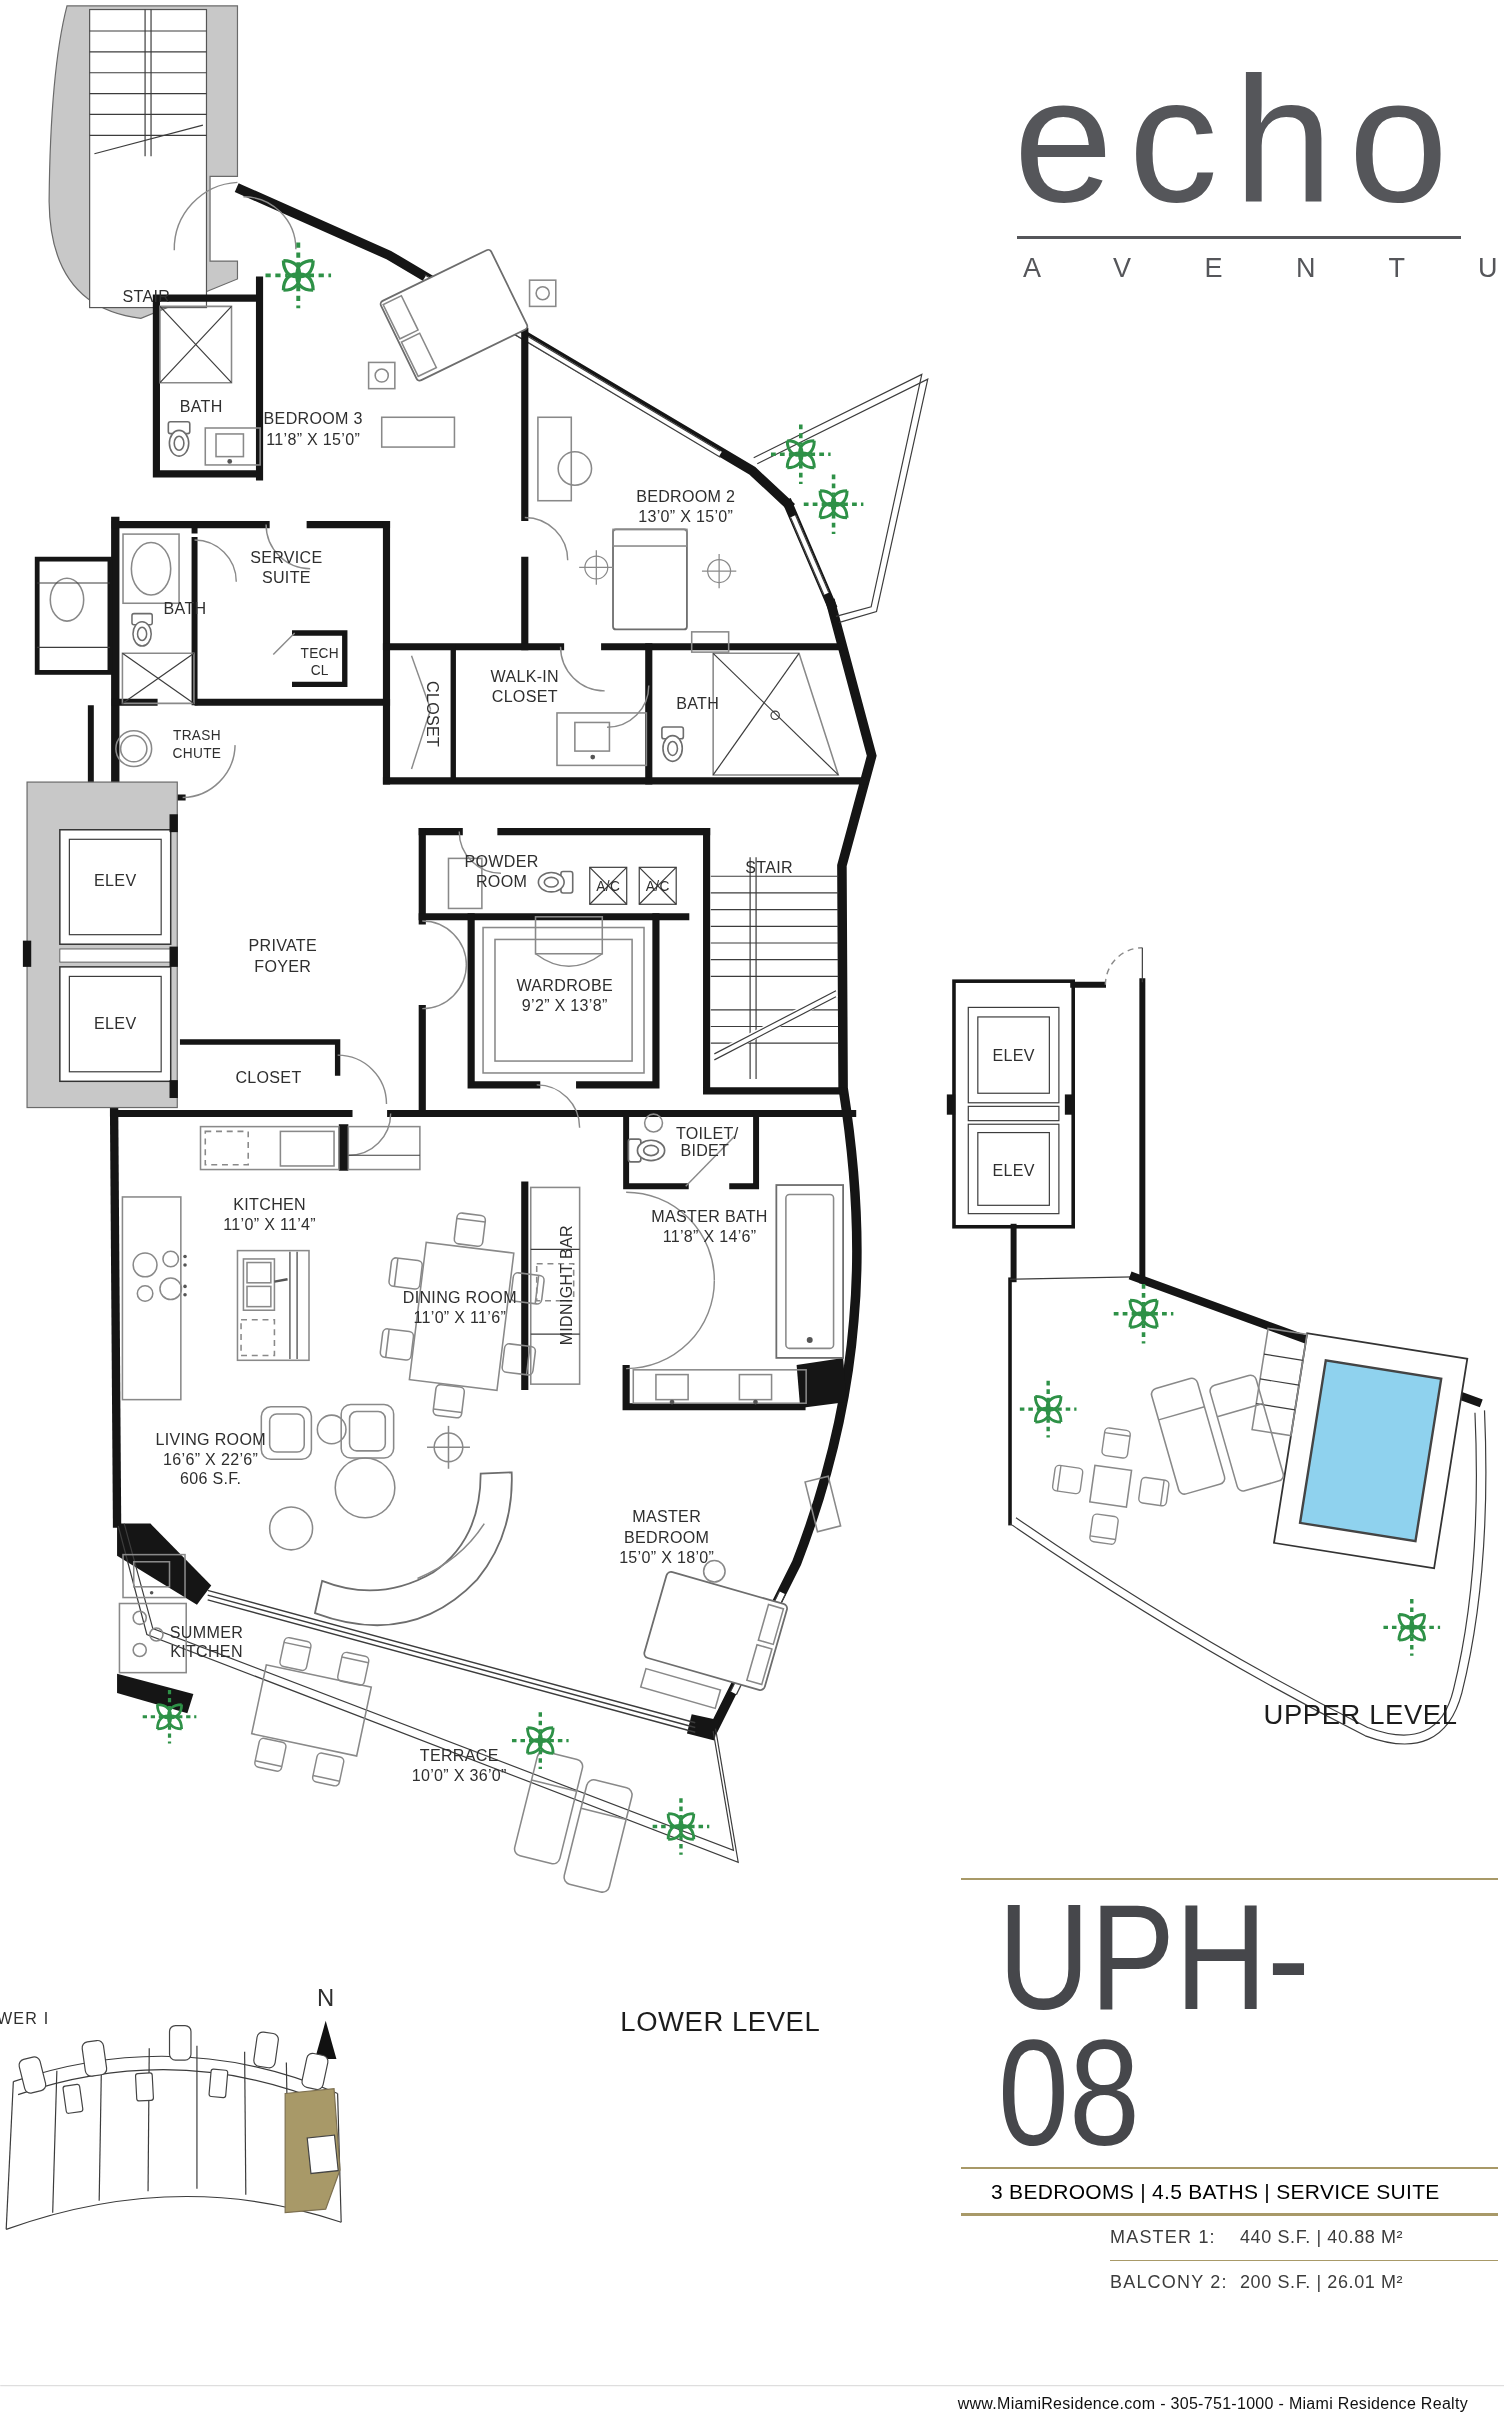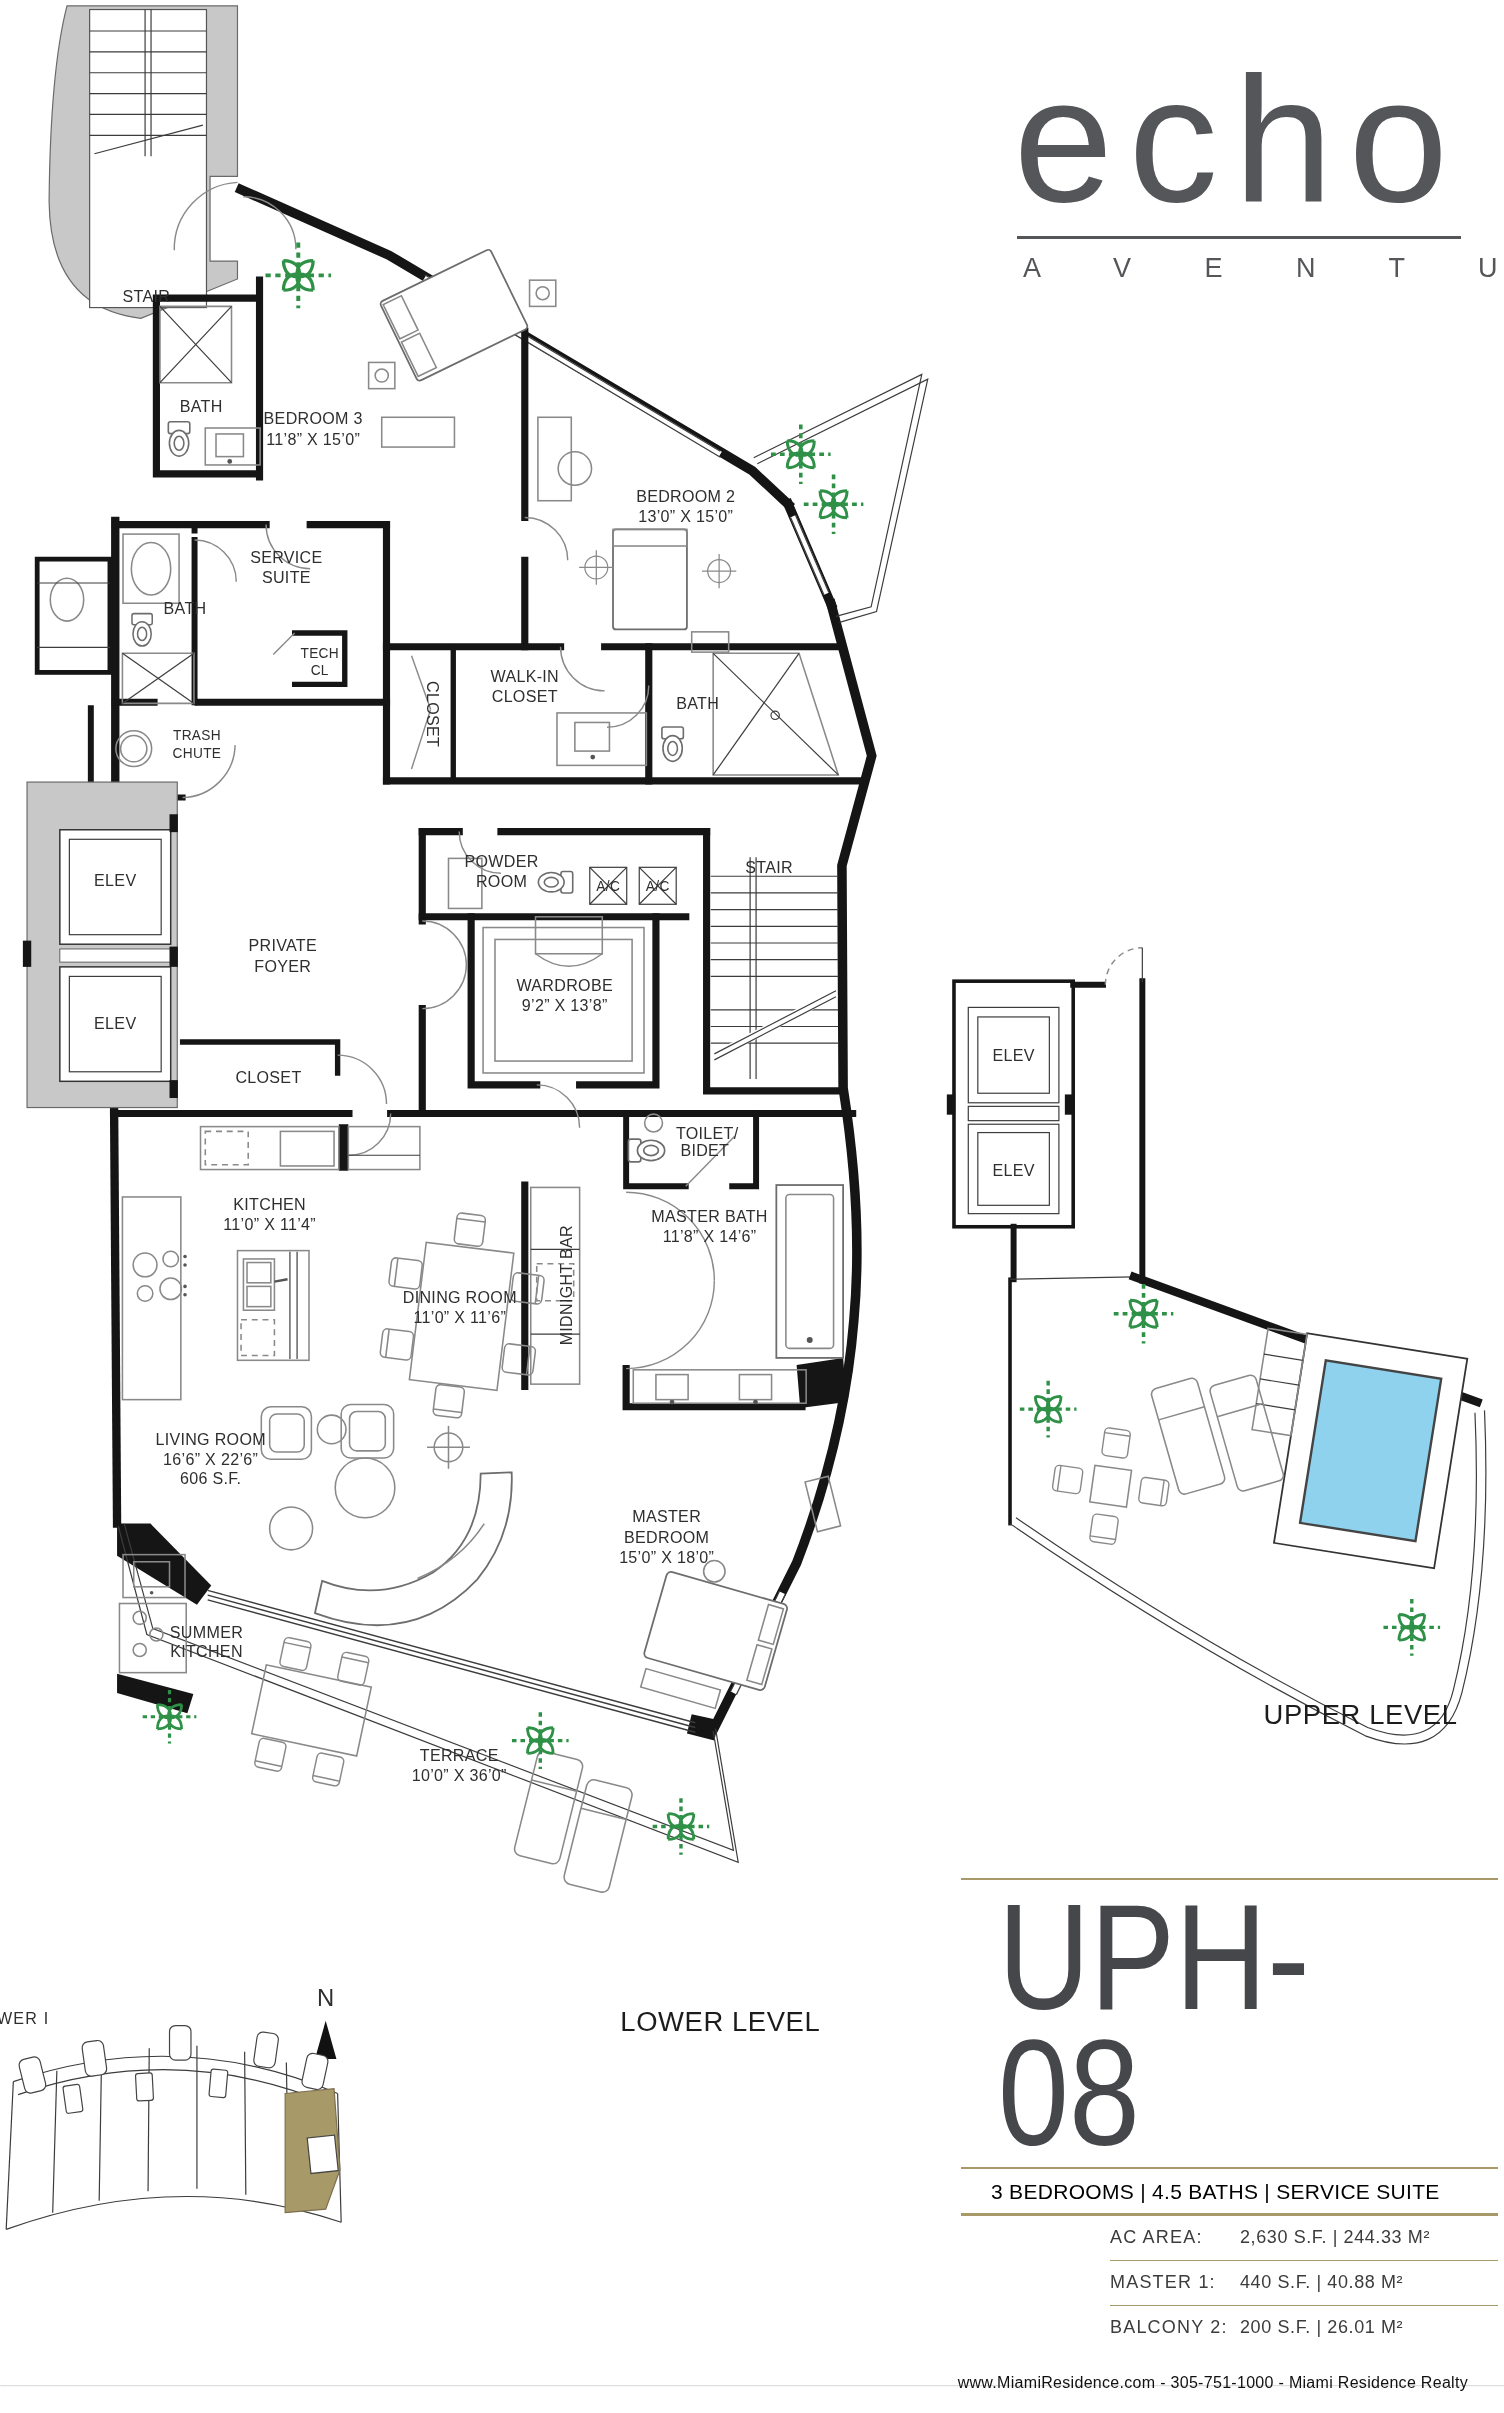--- a/index.html
+++ b/index.html
@@ -34,21 +34,21 @@
   .gold-rule{height:2.4px;background:var(--accent_gold);}
   .unit-code{font-size:150px;line-height:136px;font-weight:400;color:#46474b;
              transform:scaleX(.85);transform-origin:left center;margin:8.3px 0 6px 37px;}
   .unit-features{font-size:21px;letter-spacing:0.3px;margin:10.7px 0 9.5px 30px;color:#000000;}
   .specs{margin-left:149px;}
   .spec-row{display:flex;align-items:center;height:44px;border-bottom:1.8px solid var(--accent_gold);}
   .spec-row:last-child{border-bottom:none;}
   .spec-label{width:130px;font-size:18px;letter-spacing:1.2px;color:#3c3c3c;}
   .spec-value{font-size:18px;letter-spacing:0.6px;color:#3c3c3c;}
 
-  .footer{position:absolute;right:37px;bottom:21px;font-size:16px;color:#101010;letter-spacing:0.3px;}
+  .footer{position:absolute;right:37px;bottom:0;font-size:16px;color:#101010;letter-spacing:0.3px;}
 </style>
 </head>
 <body>
 
 <div class="page">
 
 <svg width="1505" height="2413" viewBox="0 0 2524 4048">
   <defs>
     <g id="plant">
       <g fill="none" stroke="#2e9147" stroke-width="5">
@@ -555,24 +555,20 @@
 </div>
 
 <div class="unit-info">
   <div class="gold-rule"></div>
   <div class="unit-code">UPH-08</div>
   <div class="gold-rule"></div>
   <div class="unit-features">3 BEDROOMS | 4.5 BATHS | SERVICE SUITE</div>
   <div class="gold-rule"></div>
   <div class="specs">
     <div class="spec-row">
-      <div class="spec-label">AC AREA:</div>
-      <div class="spec-value">2,630 S.F. | 244.33 M²</div>
-    </div>
-    <div class="spec-row">
       <div class="spec-label">MASTER 1:</div>
       <div class="spec-value">440 S.F. | 40.88 M²</div>
     </div>
     <div class="spec-row">
       <div class="spec-label">BALCONY 2:</div>
       <div class="spec-value">200 S.F. | 26.01 M²</div>
     </div>
   </div>
 </div>
 

